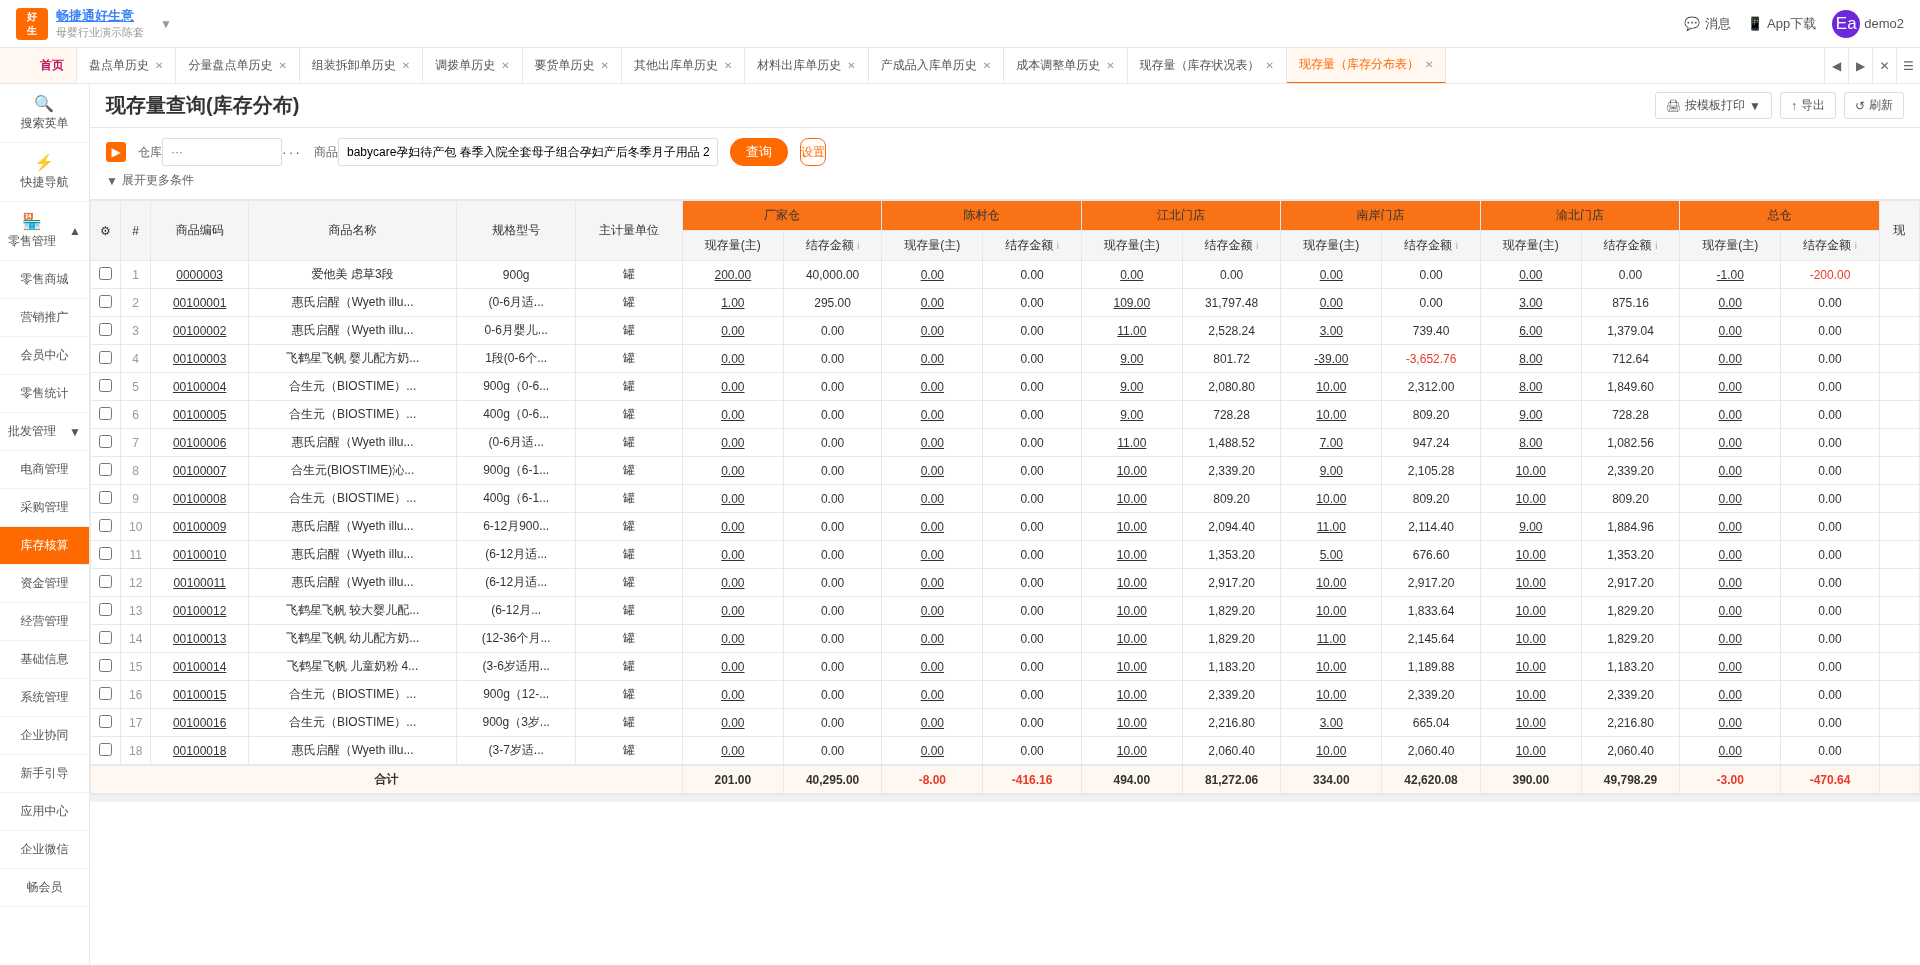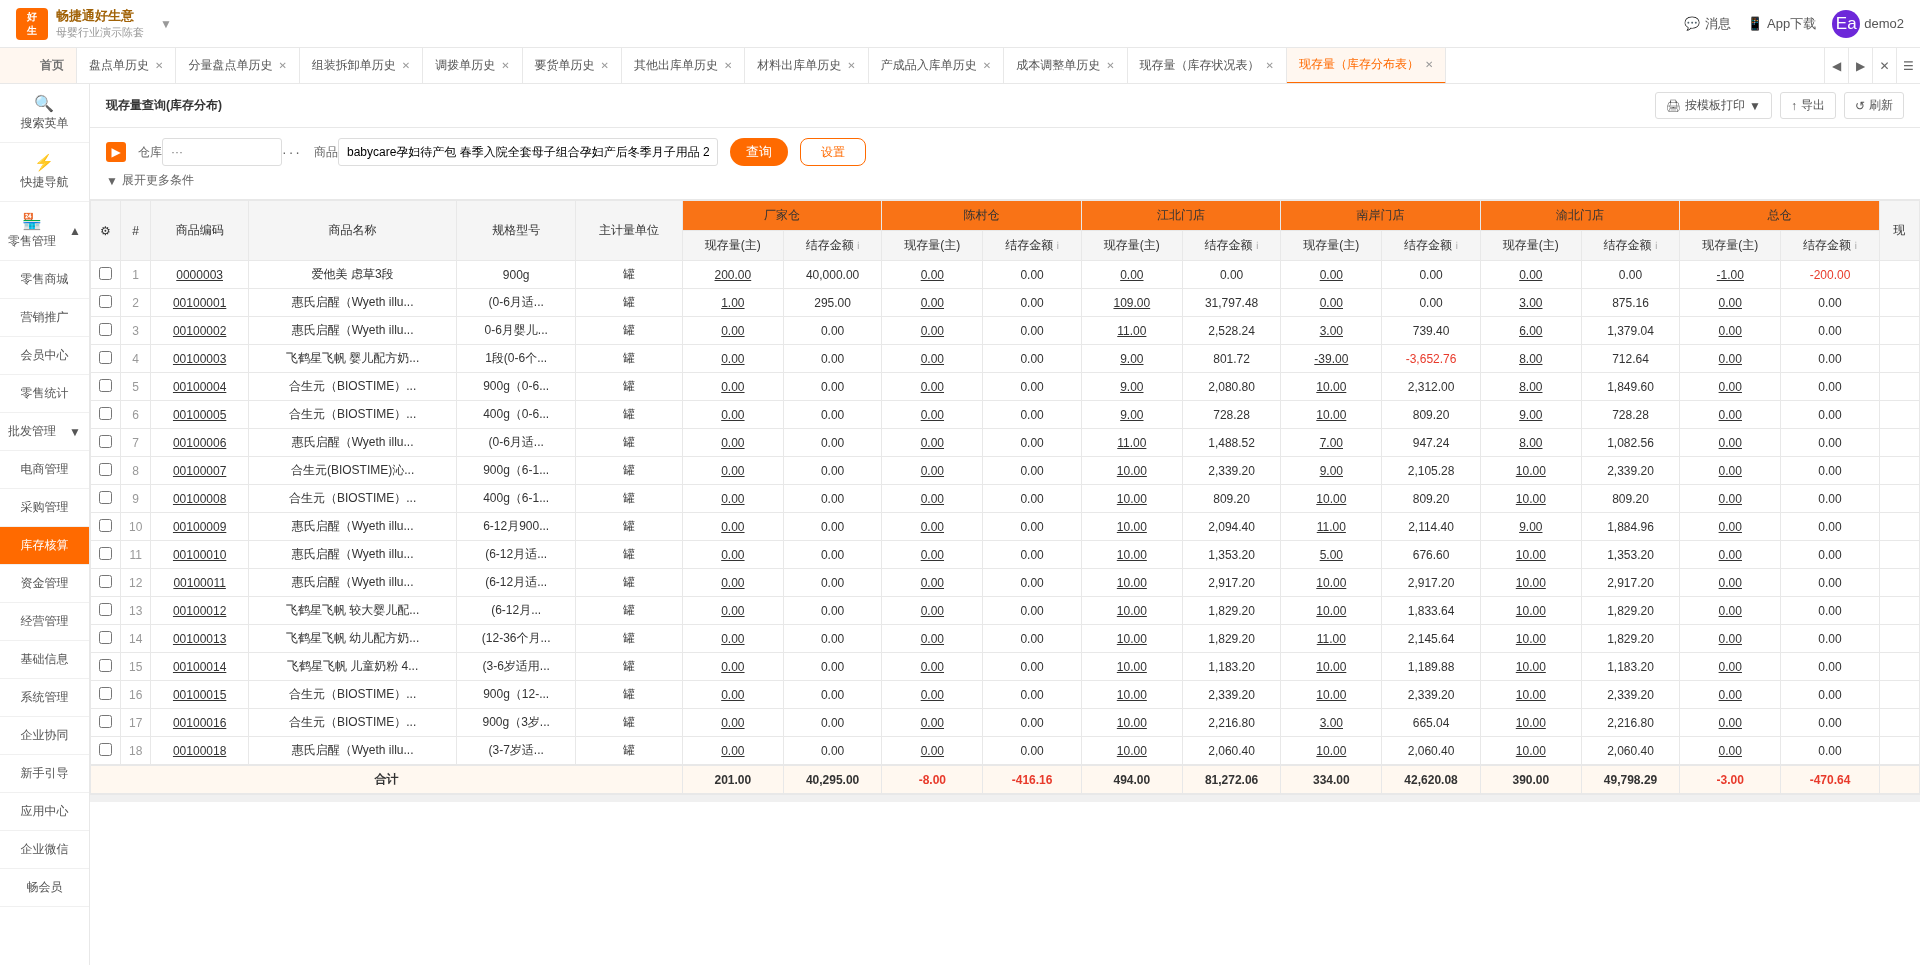--- a/index.html
+++ b/index.html
@@ -52,21 +52,21 @@
       border-right: 1px solid #e8e8e8;
       color: #555;
       flex-shrink: 0;
     }
     .nav-tab.active {
       background: #fff7f0;
       color: #ff6a00;
       border-bottom: 2px solid #ff6a00;
     }
     .nav-tab .close-btn { font-size: 10px; color: #999; margin-left: 2px; }
-    .nav-tab-home { background: #fff7f0; color: #737373; font-weight: bold; padding-left: 40px; }
+    .nav-tab-home { background: #fff7f0; color: #be185d; font-weight: bold; padding-left: 40px; }
     .nav-arrows {
       display: flex; align-items: center; margin-left: auto; flex-shrink: 0;
     }
     .nav-arrow-btn {
       width: 24px; height: 36px; display: flex; align-items: center; justify-content: center;
       cursor: pointer; color: #666; border-left: 1px solid #e8e8e8; font-size: 12px;
     }
 
     
     .main-layout {
@@ -104,21 +104,21 @@
       display: flex; flex-direction: column;
     }
 
     
     .page-title-bar {
       background: #fff;
       padding: 8px 16px;
       display: flex; align-items: center; justify-content: space-between;
       border-bottom: 1px solid #e8e8e8;
     }
-    .page-title { font-size: 12px; font-weight: bold; color: #333; }
+    .page-title { font-size: 20px; font-weight: bold; color: #333; }
     .page-actions { display: flex; gap: 8px; align-items: center; }
     .action-btn {
       padding: 4px 10px; border: 1px solid #ddd; border-radius: 3px; background: #fff;
       cursor: pointer; font-size: 12px; color: #555; display: flex; align-items: center; gap: 4px;
     }
 
     
     .filter-bar {
       background: #fff;
       padding: 10px 16px;
@@ -137,21 +137,21 @@
     }
     .filter-input-wide {
       width: 380px;
     }
     .query-btn {
       background: #ff6a00; color: #fff; border: none; border-radius: 14px;
       padding: 5px 16px; cursor: pointer; font-size: 13px; height: 28px;
     }
     .setting-btn {
       background: #fff; color: #ff6a00; border: 1px solid #ff6a00; border-radius: 8px;
-      padding: 5px 20px; cursor: pointer; font-size: 12px; height: 28px;
+      padding: 5px 0; cursor: pointer; font-size: 12px; height: 28px;
     }
     .expand-conditions {
       color: #666; cursor: pointer; font-size: 12px; display: flex; align-items: center; gap: 4px;
       margin-top: 6px;
     }
     .orange-arrow {
       width: 20px; height: 20px; background: #ff6a00; color: #fff;
       border-radius: 3px; display: flex; align-items: center; justify-content: center;
       cursor: pointer; font-size: 12px;
     }
@@ -206,21 +206,21 @@
       border-top: 1px solid #e8e8e8;
     }
   </style>
 </head>
 <body>
 
 <div class="top-header">
   <div class="logo-area">
     <div class="logo-icon">好<br>生</div>
     <div>
-      <div style="font-size:13px;font-weight:bold;color:#a16207;">畅捷通好生意</div>
+      <div style="font-size:13px;font-weight:bold;color:#3b82f6;text-decoration:underline;">畅捷通好生意</div>
       <div style="font-size:11px;color:#999;">母婴行业演示陈套</div>
     </div>
     <div style="margin-left:8px;color:#999;font-size:12px;cursor:pointer;">▼</div>
   </div>
   <div class="top-right">
     <div class="top-right-item">
       <span>💬</span>
       <span>消息</span>
     </div>
     <div class="top-right-item">

